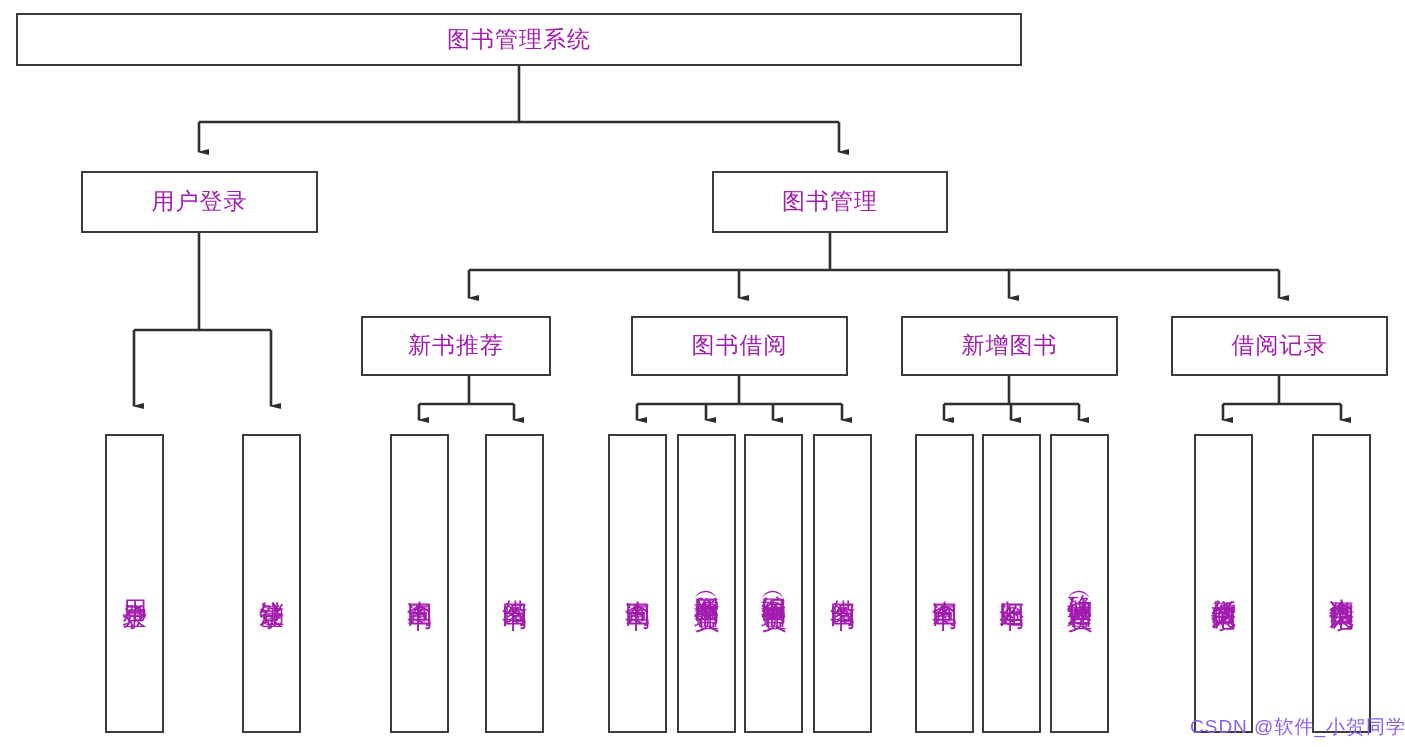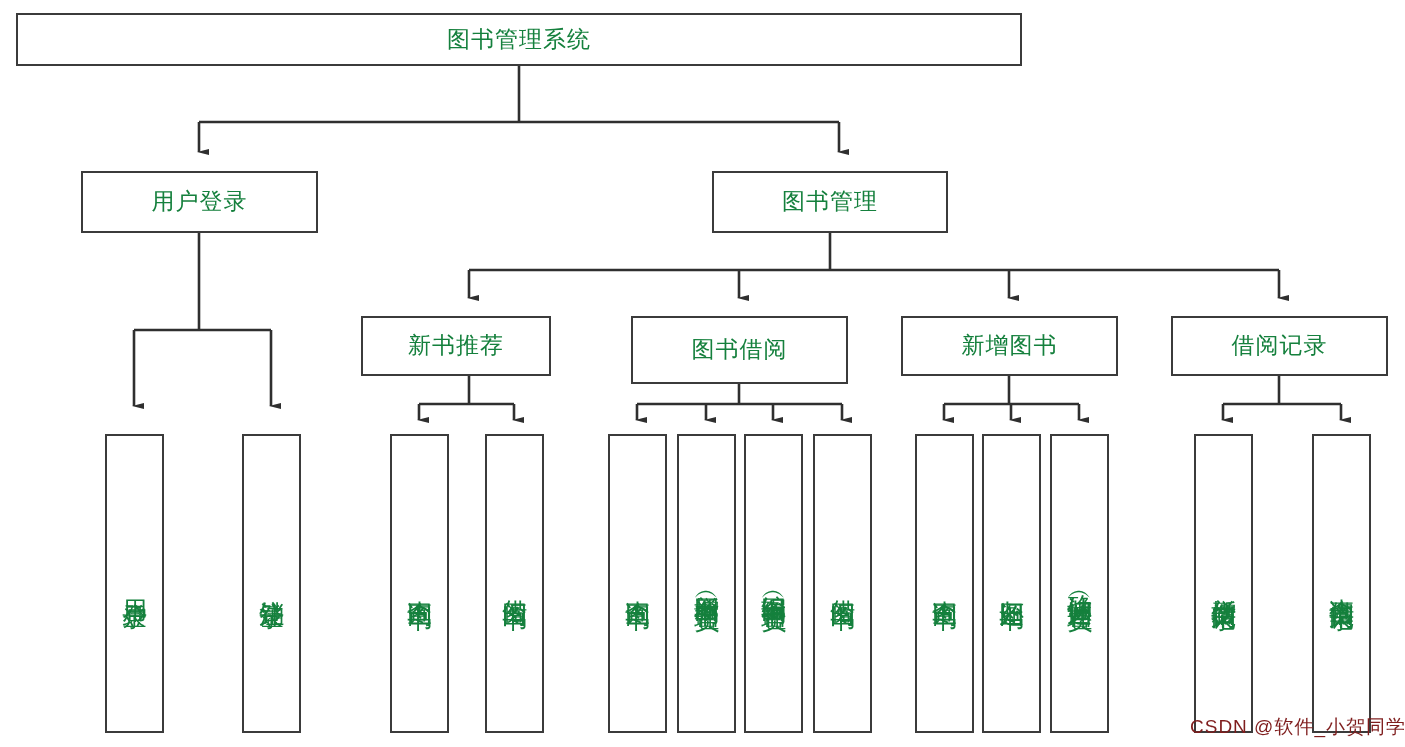--- a/index.html
+++ b/index.html
@@ -24,21 +24,21 @@
   }
   .node{
     position:absolute;
     box-sizing:border-box;
     border:2.4px solid #3b3b3b;
     background:#ffffff;
     display:flex;
     align-items:center;
     justify-content:center;
     text-align:center;
-    color:#15803d;
+    color:#a21caf;
   }
   .node .label{
     display:block;
     line-height:1.18;
     letter-spacing:1px;
     white-space:pre-wrap;
   }
   
   .node.h .label{
     font-size:23px;
@@ -53,21 +53,21 @@
     writing-mode:vertical-rl;
     text-orientation:upright;
     font-size:25px;
     line-height:1.02;
     letter-spacing:2px;
     max-height:268px;
   }
   .watermark{
     position:absolute;
     font-size:19px;
-    color:#7f1d1d;
+    color:#8b5cf6;
     letter-spacing:1px;
     white-space:nowrap;
     font-family:"Liberation Sans","DejaVu Sans",sans-serif;
   }
 </style>
 </head>
 <body>
 
 <div id="canvas">
 
@@ -128,21 +128,21 @@
   <div class="node h" style="left:81px; top:171px; width:237px; height:62px;">
     <span class="label">用户登录</span>
   </div>
   <div class="node h" style="left:712px; top:171px; width:236px; height:62px;text-align:center;">
     <span class="label">图书管理</span>
   </div>
 
   <div class="node h" style="left:361px; top:316px; width:190px; height:60px;">
     <span class="label">新书推荐</span>
   </div>
-  <div class="node h" style="left:631px; top:316px; width:217px; height:68px;">
+  <div class="node h" style="left:631px; top:316px; width:217px; height:60px;">
     <span class="label">图书借阅</span>
   </div>
   <div class="node h" style="left:901px; top:316px; width:217px; height:60px;">
     <span class="label">新增图书</span>
   </div>
   <div class="node h" style="left:1171px; top:316px; width:217px; height:60px;">
     <span class="label">借阅记录</span>
   </div>
 
   <div class="node v" style="left:105px; top:434px; width:59px; height:299px;">

